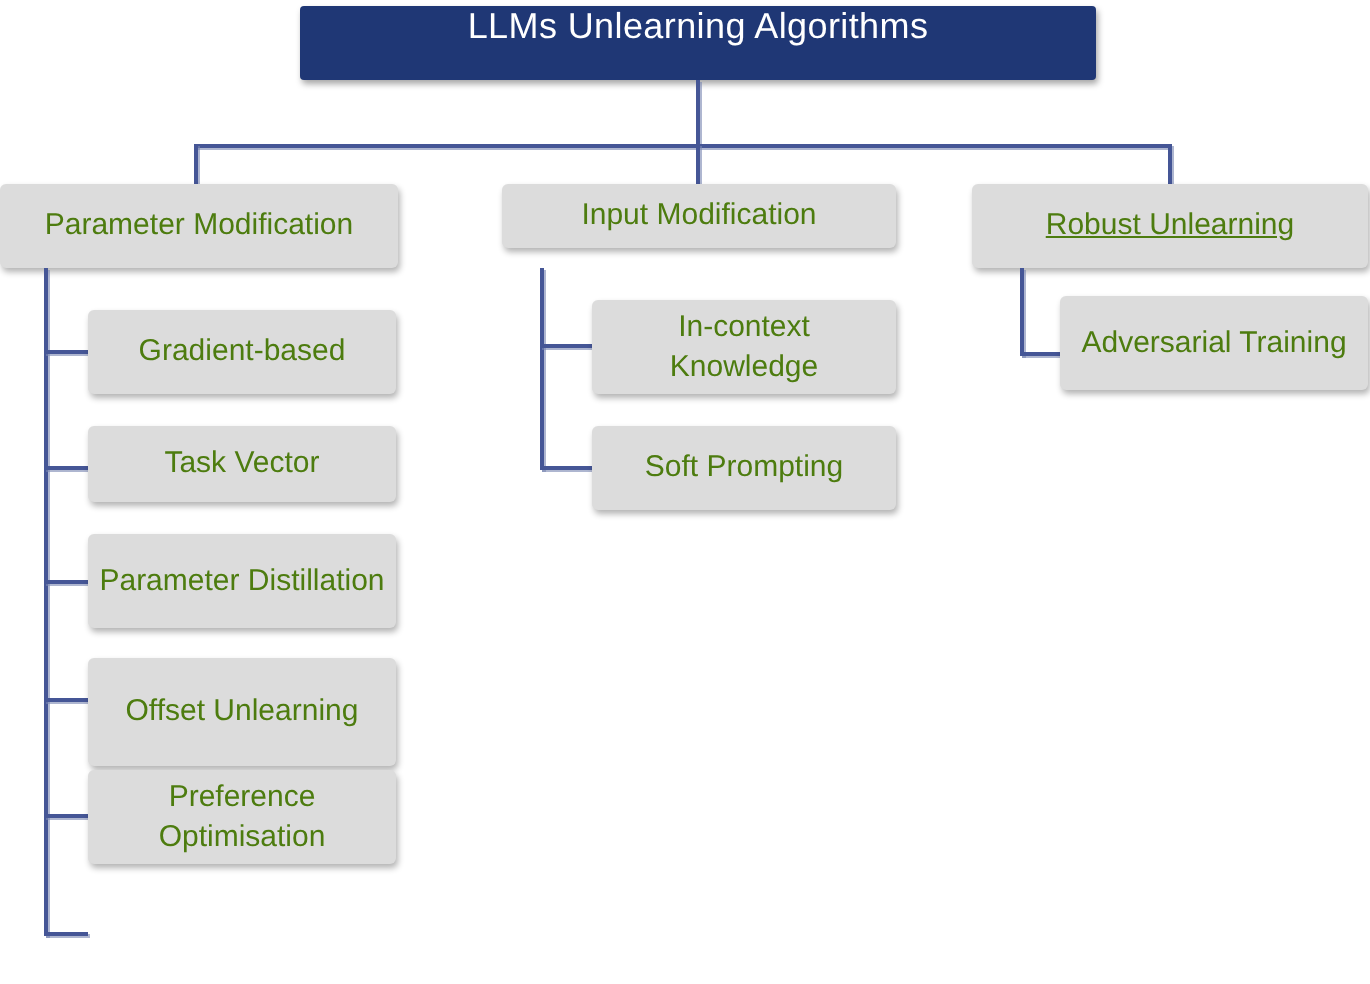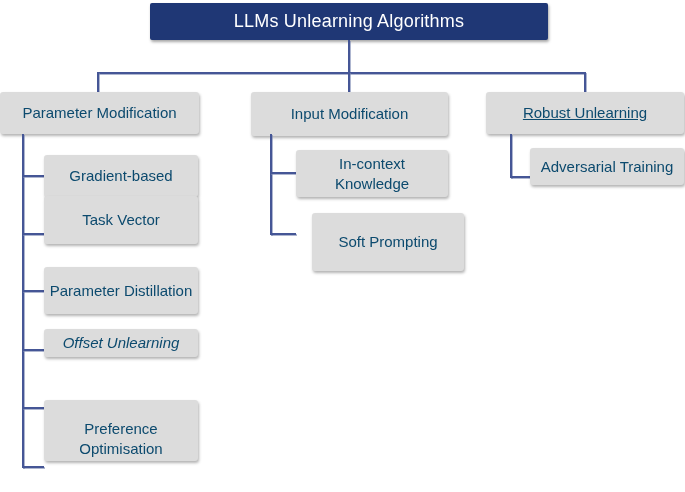--- a/index.html
+++ b/index.html
@@ -13,59 +13,59 @@
     background: #ffffff;
     overflow: hidden;
   }
 
   .title-box {
     position: absolute;
     left: 150px; top: 3px;
     width: 398px; height: 37px;
     background: #1f3775;
     border-radius: 2px;
-    display: flex; align-items: center; justify-content: center;
+    display: flex; justify-content: center;
     color: #ffffff;
     font-size: 18px;
     letter-spacing: 0.2px;
     box-shadow: 1px 2px 3px rgba(0,0,0,0.35);
   }
 
   .node {
     position: absolute;
     background: #dcdcdc;
     border-radius: 3px;
     display: flex; align-items: center; justify-content: center;
     text-align: center;
-    color: #0c4a6e;
+    color: #4d7c0f;
     font-size: 15px;
     line-height: 1.32;
     box-shadow: 1px 2px 3px rgba(0,0,0,0.3);
     padding: 2px 4px;
   }
 
   
   .n-pm { left: 0px;   top: 92px; width: 199px; height: 42px; }
-  .n-im { left: 251px; top: 92px; width: 197px; height: 44px; }
+  .n-im { left: 251px; top: 92px; width: 197px; height: 32px; }
   .n-ru { left: 486px; top: 92px; width: 198px; height: 42px; text-decoration: underline; }
 
   
   .n-gb  { left: 44px; top: 155px; width: 154px; height: 42px; }
-  .n-tv  { left: 44px; top: 196px; width: 154px; height: 48px; }
+  .n-tv  { left: 44px; top: 213px; width: 154px; height: 38px; }
   .n-kd  { left: 44px; top: 267px; width: 154px; height: 47px; }
-  .n-ou  { left: 44px; top: 329px; width: 154px; height: 28px; font-style: italic; }
-  .n-po  { left: 44px; top: 400px; width: 154px; height: 61px; align-items: flex-end; }
+  .n-ou  { left: 44px; top: 329px; width: 154px; height: 54px; }
+  .n-po  { left: 44px; top: 385px; width: 154px; height: 47px; }
   .n-ul  { left: 44px; top: 446px; width: 154px; height: 43px; }
 
   
   .n-icu { left: 296px; top: 150px; width: 152px; height: 47px; }
-  .n-sp  { left: 312px; top: 213px; width: 152px; height: 58px; }
+  .n-sp  { left: 296px; top: 213px; width: 152px; height: 42px; }
 
   
-  .n-at  { left: 530px; top: 148px; width: 154px; height: 37px; }
+  .n-at  { left: 530px; top: 148px; width: 154px; height: 47px; }
 
   .line {
     position: absolute;
     background: #455696;
     box-shadow: 1px 1px 0 rgba(120,134,176,0.6);
   }
   .vline { width: 2px; }
   .hline { height: 2px; }
 
   

